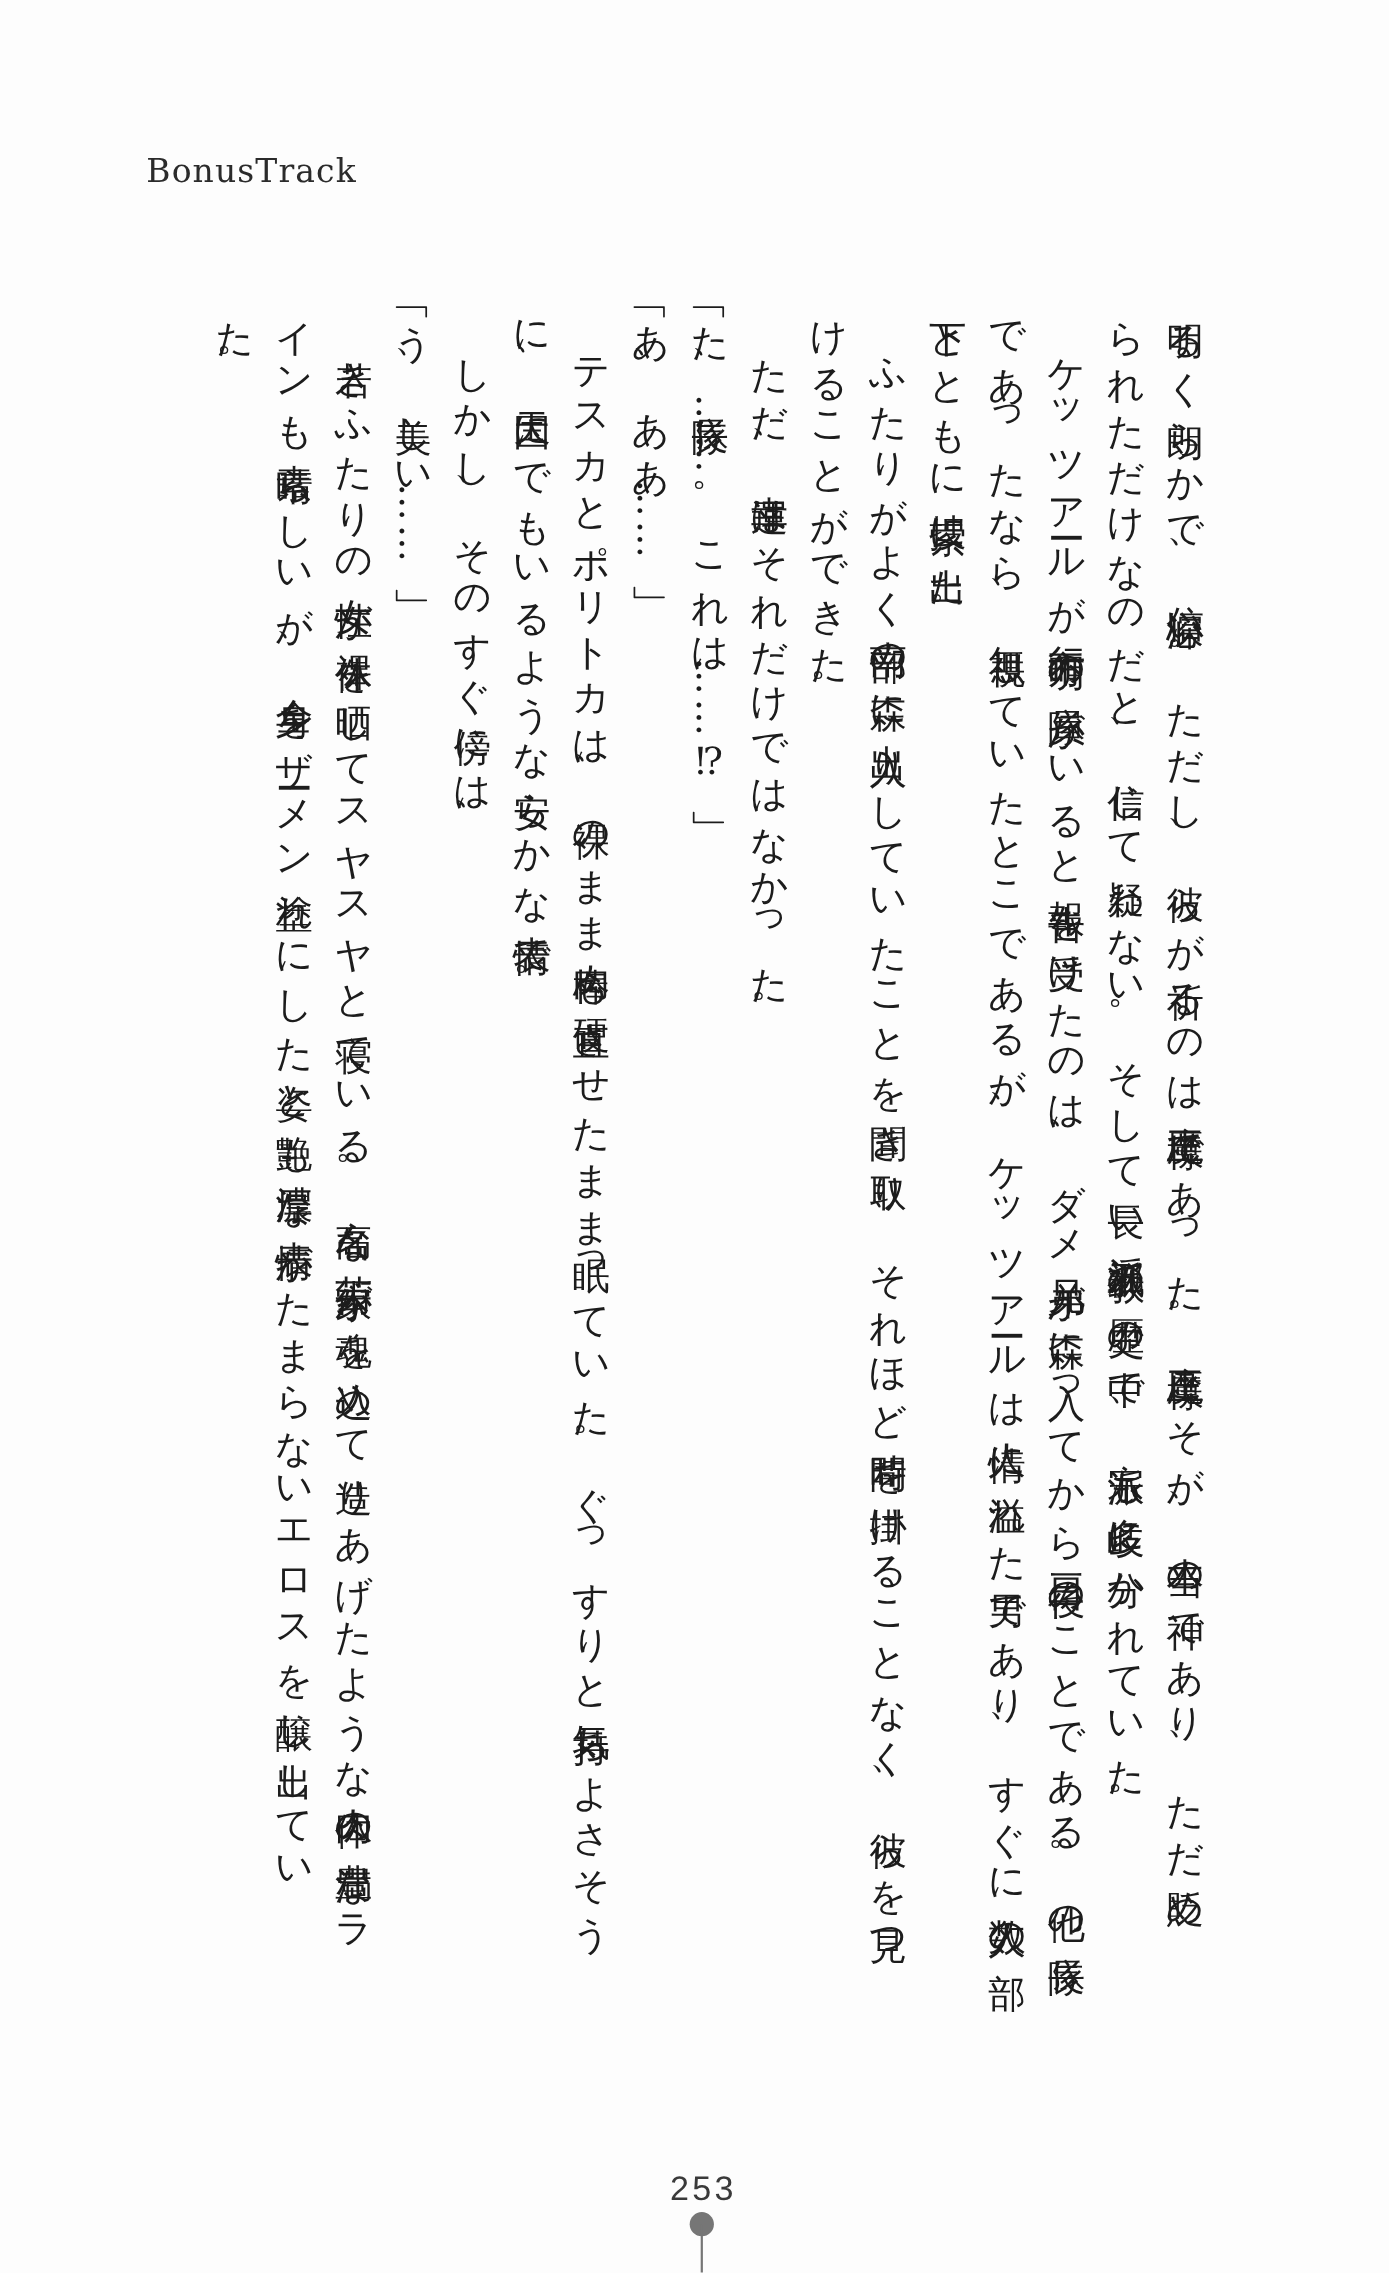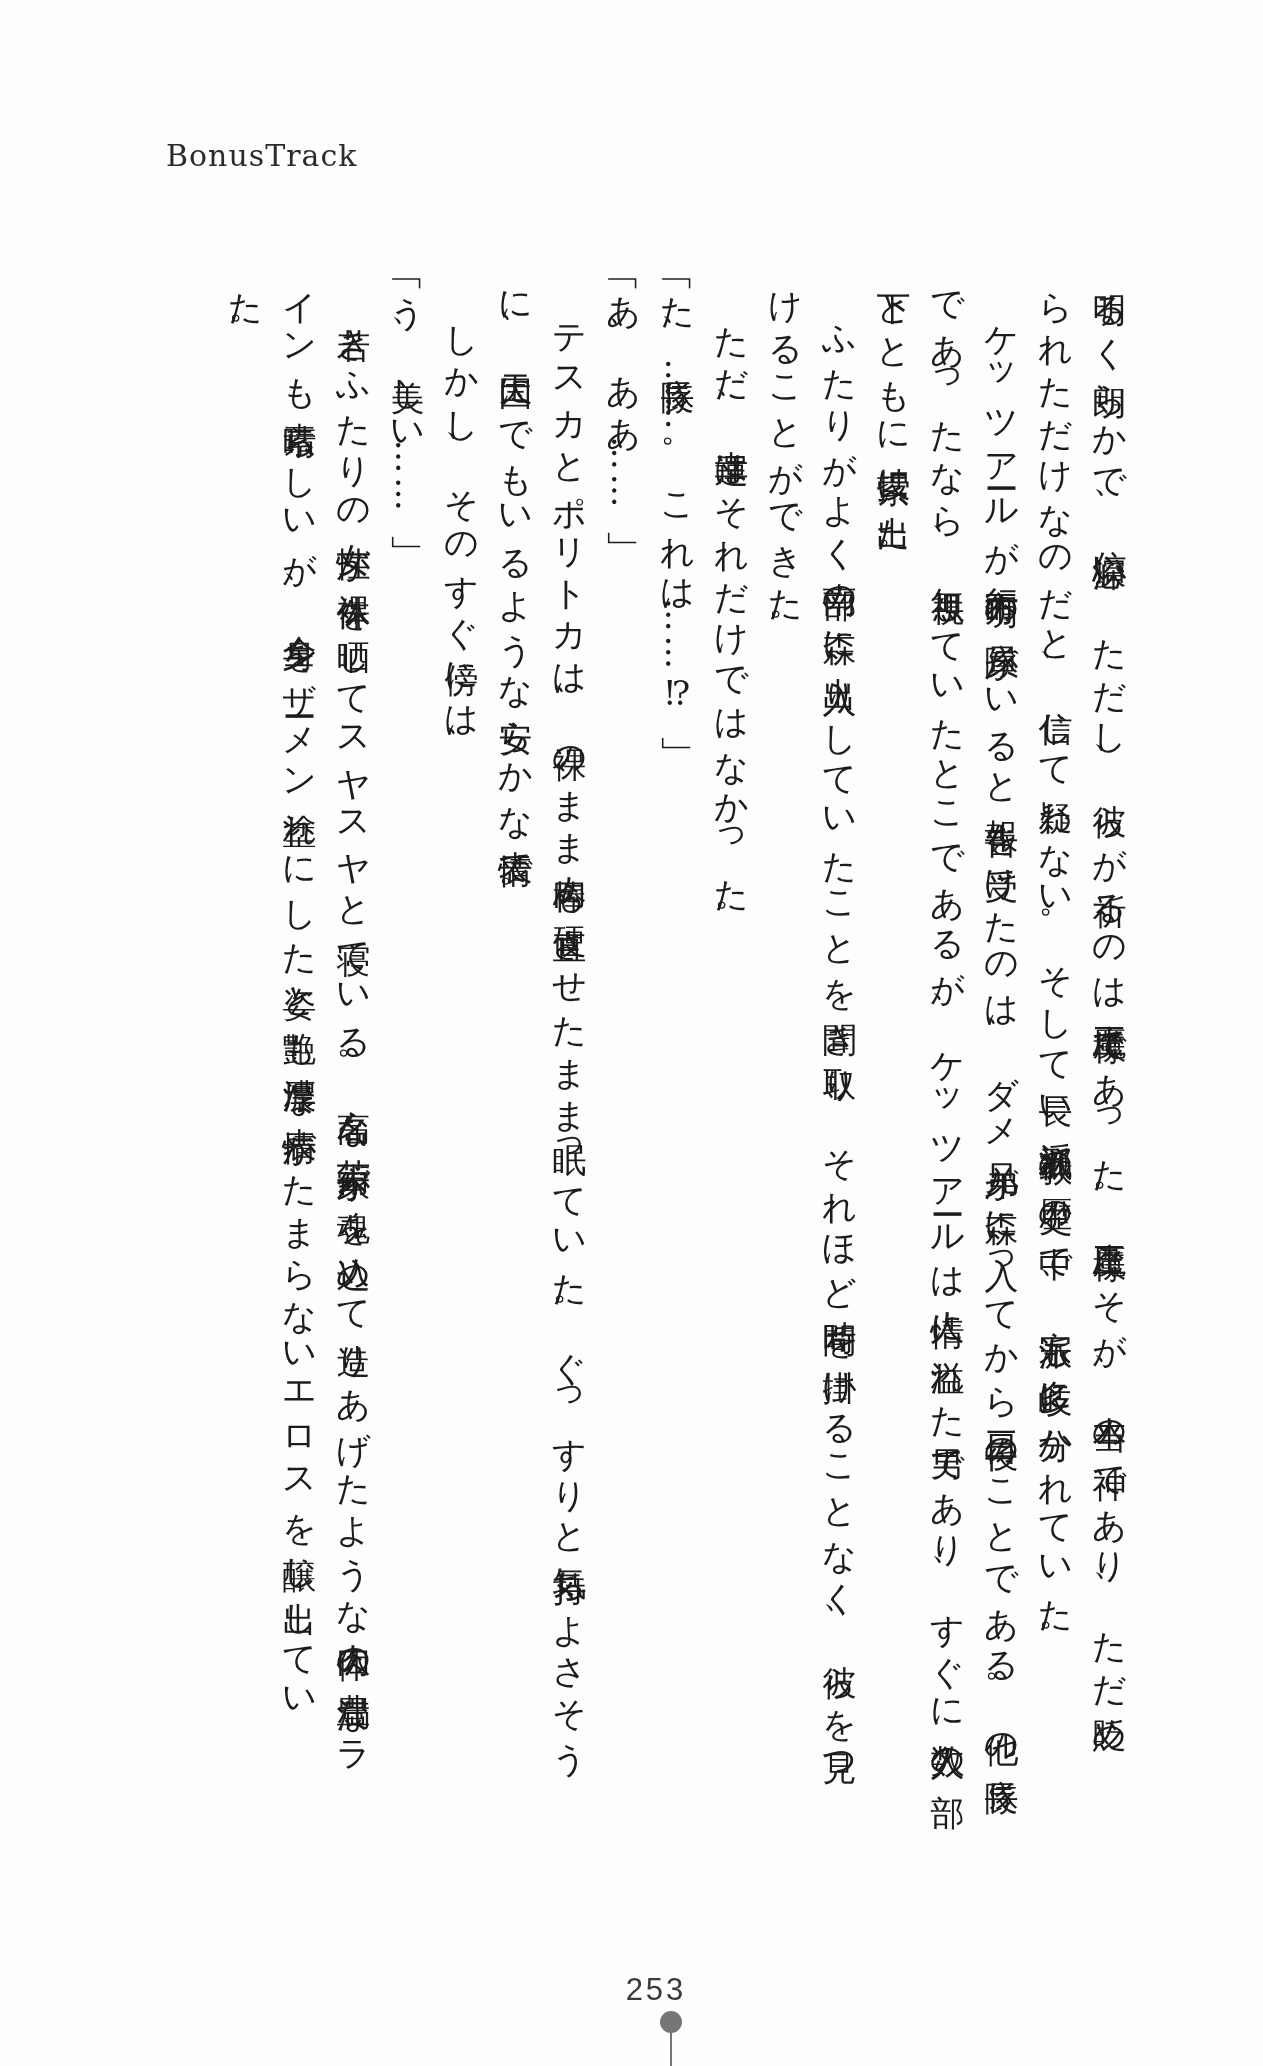--- a/index.html
+++ b/index.html
@@ -12,21 +12,21 @@
   *{box-sizing:border-box;}
   html,body{margin:0;padding:0;}
   body{
     width:1263px;height:2066px;
     background:var(--background);
     position:relative;
     overflow:hidden;
     font-family:"DejaVu Serif","Liberation Serif",serif;
   }
   .page{
-    position:absolute;inset:0;margin-left:33px;
+    position:absolute;inset:0;
   }
   .header{
     position:absolute;
     left:133px;top:138px;
     font-family:"DejaVu Serif","Liberation Serif",serif;
     font-size:30px;
     letter-spacing:1px;
     color:var(--header);
     white-space:nowrap;
   }

